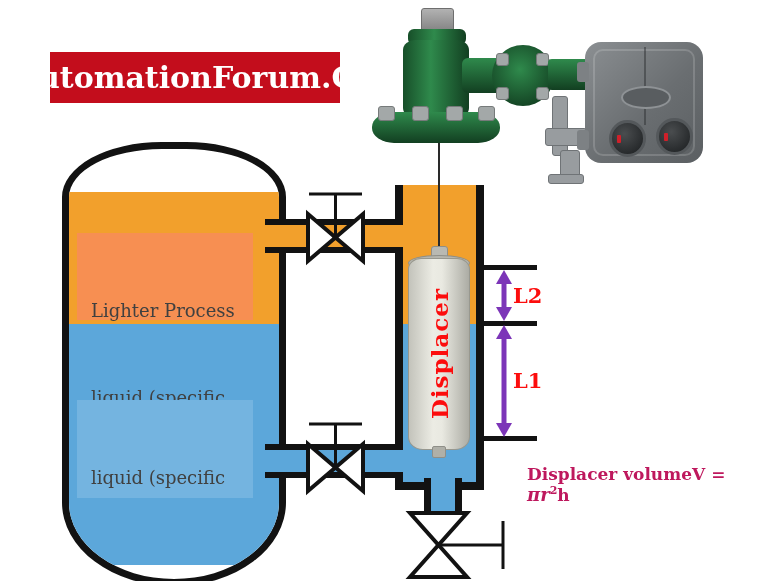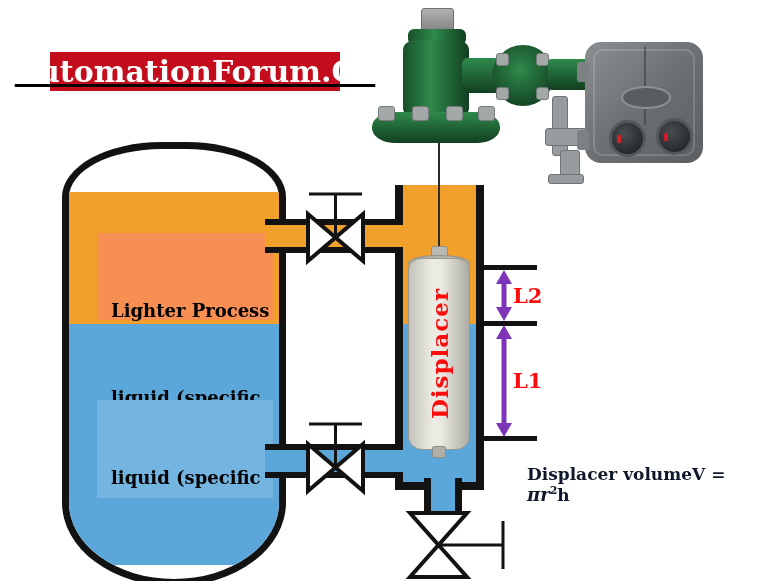--- a/index.html
+++ b/index.html
@@ -1,30 +1,30 @@
 <!DOCTYPE html>
 <html><head>
 <meta charset="utf-8">
 <style>
   html,body{margin:0;padding:0;background:#fff;}
   #stage{position:relative;width:768px;height:581px;background:#ffffff;overflow:hidden;
          font-family:"DejaVu Serif", serif;}
 
   
-  .logo{position:absolute;left:50px;top:52px;width:290px;height:39px;background:#C30D1C;
-        display:flex;align-items:center;justify-content:center;text-decoration:underline;}
+  .logo{position:absolute;left:50px;top:52px;width:290px;height:51px;background:#C30D1C;
+        display:flex;align-items:center;justify-content:center;}
   .logo span{color:#fff;font-weight:bold;font-size:30px;letter-spacing:0px;}
 
   
   .tank{position:absolute;left:62px;top:142px;width:210px;height:430px;border:7px solid #121212;
         border-radius:105px 105px 118px 118px / 58px 58px 88px 88px;overflow:hidden;background:#fff;}
   .tank-orange{position:absolute;left:0;top:43px;width:100%;height:132px;background:#F2A02C;}
   .tank-blue{position:absolute;left:0;top:175px;width:100%;height:241px;background:#5CA7DA;}
-  .tank-box{position:absolute;color:#000000;font-weight:bold;font-size:18px;line-height:29px;
-            padding:5px 6px 0 14px;white-space:pre;margin-left:20px;}
+  .tank-box{position:absolute;color:#404040;font-weight:normal;font-size:18px;line-height:29px;
+            padding:5px 6px 0 14px;white-space:pre;}
   .tank-box-upper{left:8px;top:84px;width:156px;height:82px;background:#F78F52;}
   .tank-box-lower{left:8px;top:251px;width:156px;height:93px;background:#74B4E0;}
 
   
   .chamber{position:absolute;left:395px;top:185px;width:73px;height:297px;
            border-left:8px solid #121212;border-right:8px solid #121212;border-bottom:8px solid #121212;}
   .chamber-orange{position:absolute;left:0;top:0;width:100%;height:139px;background:#F2A02C;}
   .chamber-blue{position:absolute;left:0;top:139px;width:100%;height:158px;background:#5CA7DA;}
   .drain-stub{position:absolute;left:424px;top:478px;width:24px;height:36px;background:#5CA7DA;
               border-left:7px solid #121212;border-right:7px solid #121212;}
@@ -52,21 +52,21 @@
   .disp-nub{position:absolute;left:432px;top:446px;width:12px;height:10px;background:#b0b0a8;
             border:1px solid #8f8f88;border-radius:2px;}
   .displacer-text{writing-mode:vertical-rl;transform:rotate(180deg);color:#FC0D0D;font-weight:bold;
                   font-size:23px;letter-spacing:1px;}
 
   
   .tick{position:absolute;left:482px;width:55px;height:5px;background:#121212;}
   .mlabel{position:absolute;color:#FC0D0D;font-weight:bold;font-size:21px;}
 
   
-  .formula{position:absolute;left:527px;top:464px;color:#0f172a;font-weight:bold;font-size:17px;}
+  .formula{position:absolute;left:527px;top:464px;color:#be185d;font-weight:bold;font-size:17px;}
   .formula i{font-size:18px;}
   .formula sup{font-size:11px;}
 
   
   .inst-cap{position:absolute;left:421px;top:8px;width:31px;height:22px;border-radius:3px;
             background:linear-gradient(#b2b2b2,#838383);border:1px solid #6e6e6e;}
   .inst-ring{position:absolute;left:408px;top:29px;width:58px;height:16px;border-radius:6px;
              background:linear-gradient(90deg,#174f29,#2f8a4c 45%,#123f21);}
   .inst-body{position:absolute;left:403px;top:40px;width:66px;height:78px;
              background:linear-gradient(90deg,#174f29,#2f8a4c 42%,#123f21);border-radius:12px/10px;}

